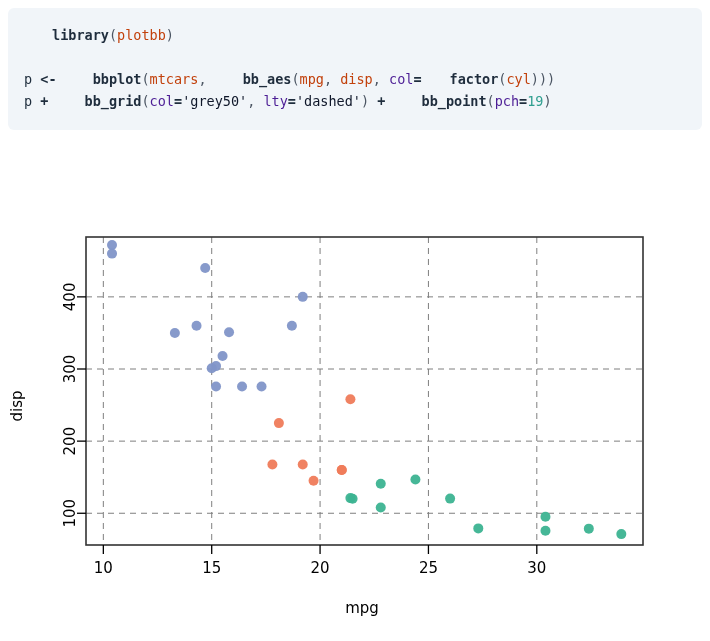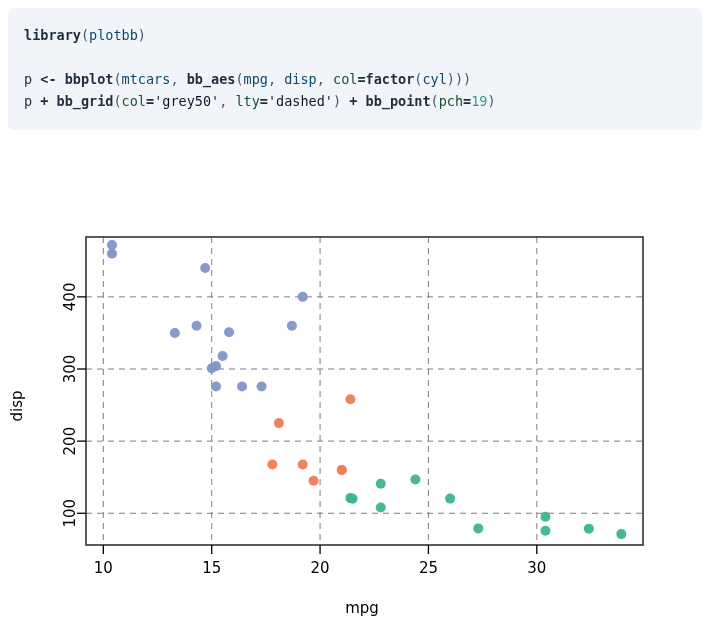--- a/index.html
+++ b/index.html
@@ -28,24 +28,24 @@
     padding: 16px 16px 12px 16px;
     font-family: "DejaVu Sans Mono", "Liberation Mono", monospace;
     font-size: 13.5px;
     line-height: 22px;
     color: #1f2937;
     white-space: pre;
   }
   #code-block .code-line { white-space: pre; }
   #code-block .blank-line { height: 22px; }
 
-  .tok-fn     { color: #1f2d3d; font-weight: bold; }
+  .tok-fn     { color: #1f2d3d; font-weight: bold; margin-left: 28px; }
   .tok-plain  { color: #1f2d3d; }
-  .tok-ident  { color: #0c4a6e; }
-  .tok-arg    { color: #14532d; }
+  .tok-ident  { color: #c2410c; }
+  .tok-arg    { color: #4c1d95; }
   .tok-str    { color: #0f172a; }
   .tok-num    { color: #2e9e8f; text-align: center; }
   .tok-punct  { color: #4b5563; }
   .tok-op     { color: #1f2d3d; font-weight: bold; }
 
   
   #plot-figure {
     position: absolute;
     left: 0;
     top: 140px;

